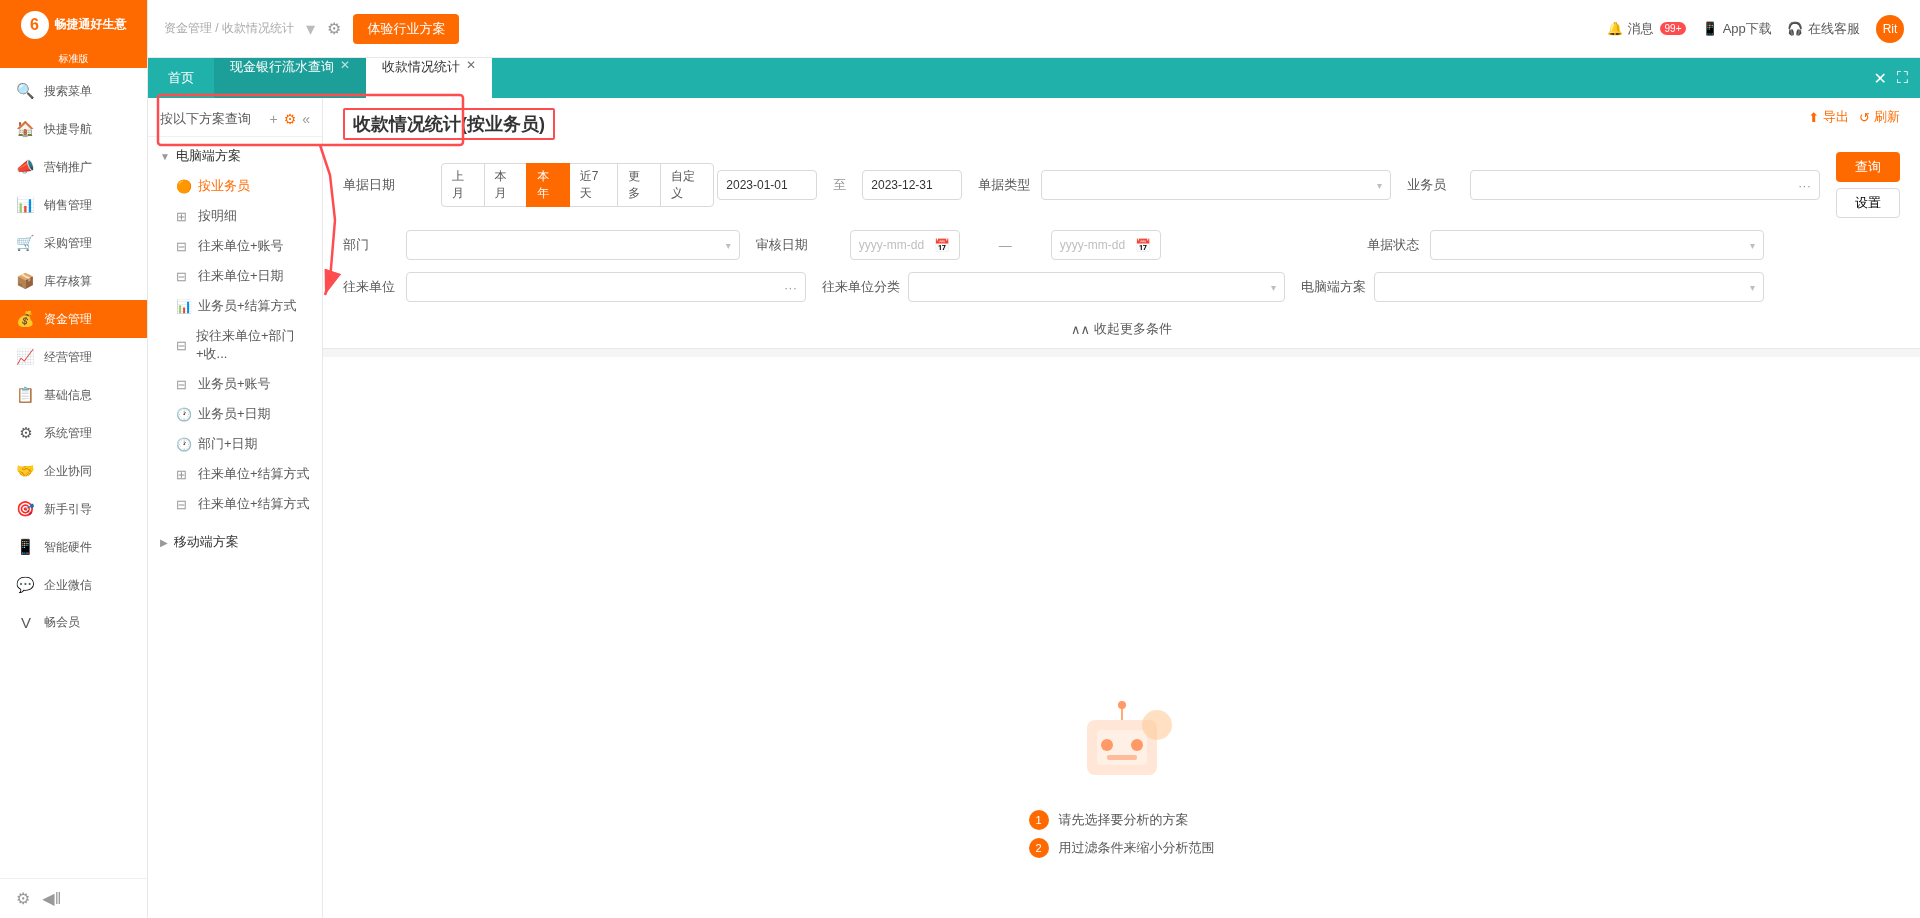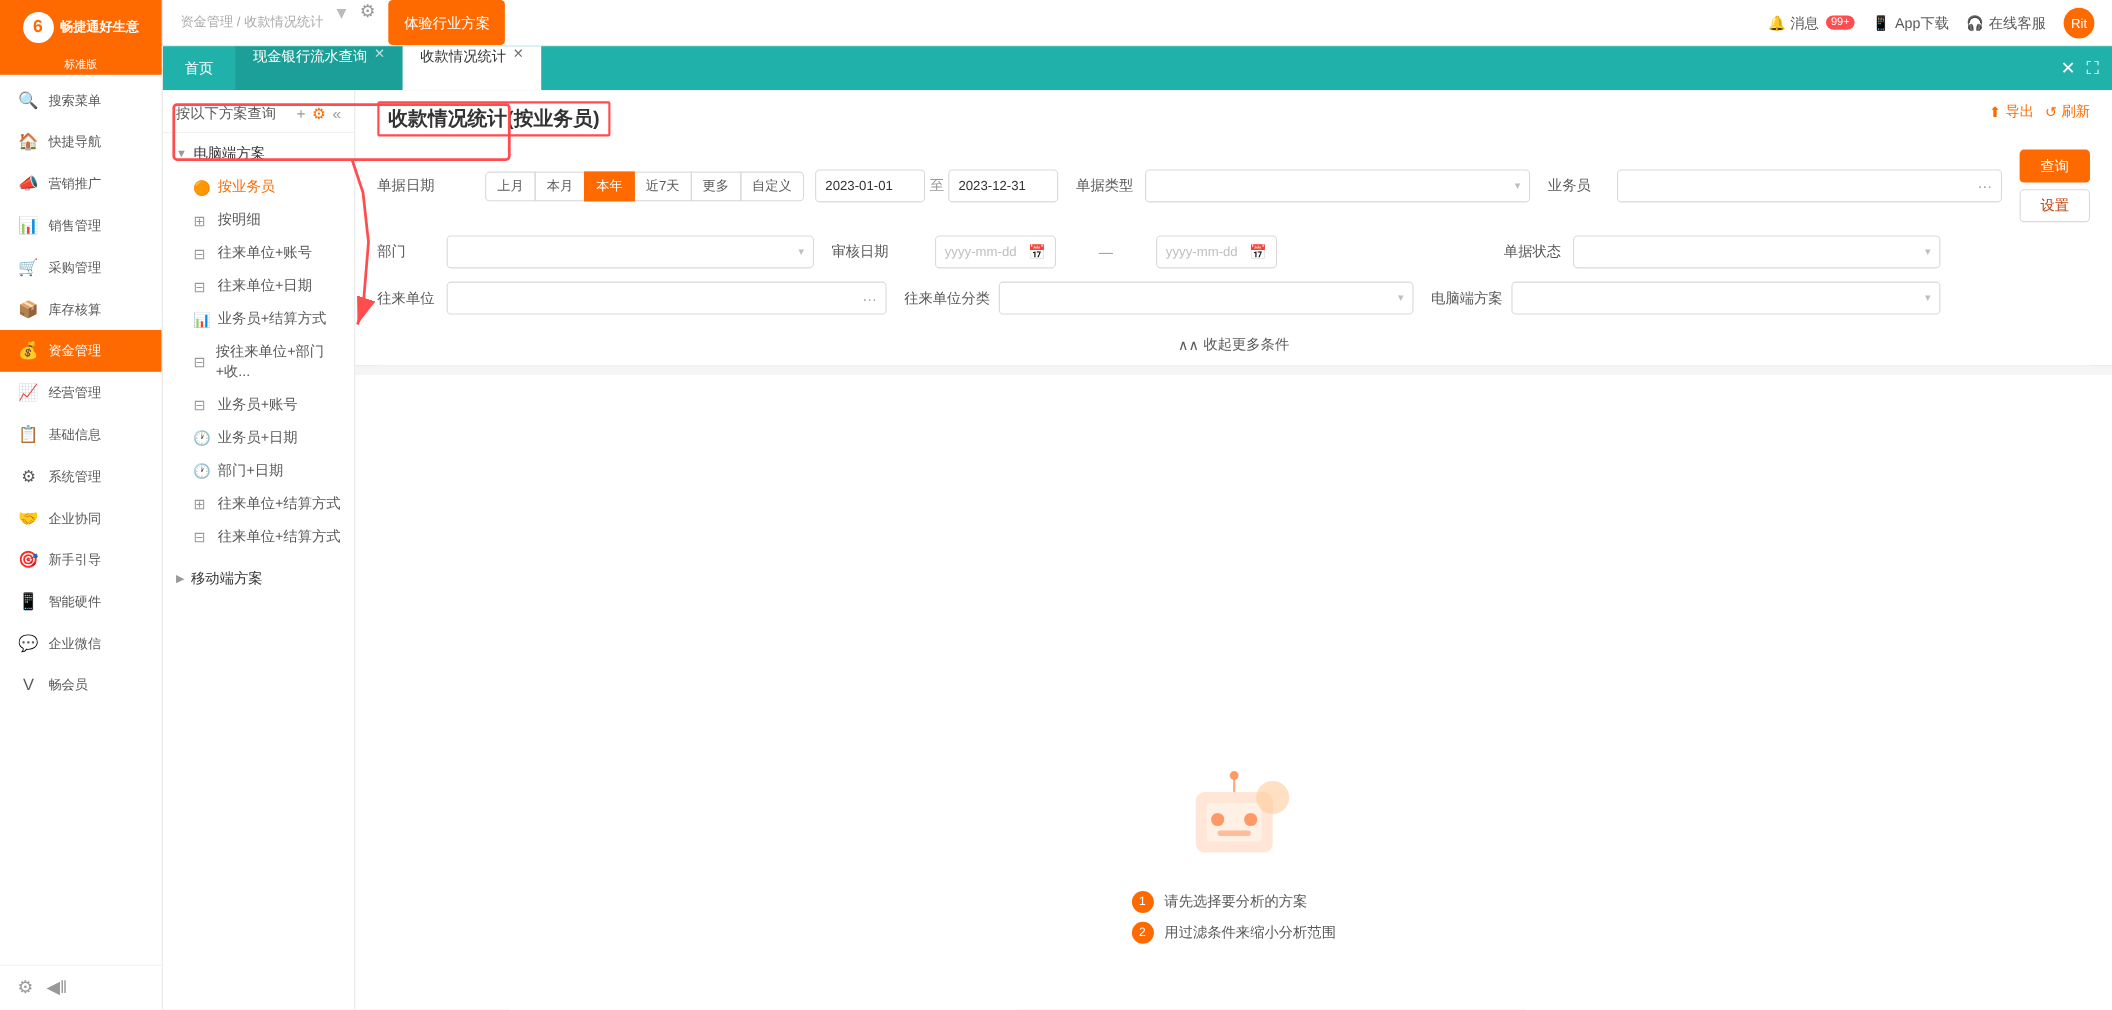--- a/index.html
+++ b/index.html
@@ -76,23 +76,24 @@
     
     .main {
       flex: 1;
       display: flex;
       flex-direction: column;
       overflow: hidden;
     }
 
     
     .topbar {
-      height: 42px;
-      background: #fff;
-      display: flex;
+      height: 58px;
+      background: #fff;
+      display: flex;
+      align-items: center;
       padding: 0 16px;
       border-bottom: 1px solid #e8e8e8;
       gap: 12px;
       flex-shrink: 0;
     }
     .topbar-breadcrumb {
       display: flex;
       align-items: center;
       gap: 4px;
       color: #999;
@@ -366,21 +367,21 @@
     .date-quick-btn:last-child { border-radius: 0 4px 4px 0; }
     .date-quick-btn.active {
       background: #ff6a00;
       color: #fff;
       border-color: #ff6a00;
       z-index: 1;
     }
     .date-input-group {
       display: flex;
       align-items: center;
-      gap: 4px;
+      gap: 16px;
     }
     .date-input {
       height: 30px;
       border: 1px solid #d9d9d9;
       border-radius: 4px;
       padding: 0 8px;
       font-size: 12px;
       color: #bfbfbf;
       width: 100px;
       display: flex;
@@ -401,21 +402,21 @@
       background: #ff6a00;
       color: #fff;
       border: none;
       border-radius: 4px;
       padding: 6px 18px;
       cursor: pointer;
       font-size: 13px;
     }
     .btn-settings {
       background: #fff;
-      color: #c2410c;
+      color: #000000;
       border: 1px solid #d9d9d9;
       border-radius: 4px;
       padding: 5px 18px;
       cursor: pointer;
       font-size: 13px;
     }
 
     .dropdown-arrow { color: #bfbfbf; font-size: 10px; }
     .more-dots { color: #999; }
 

